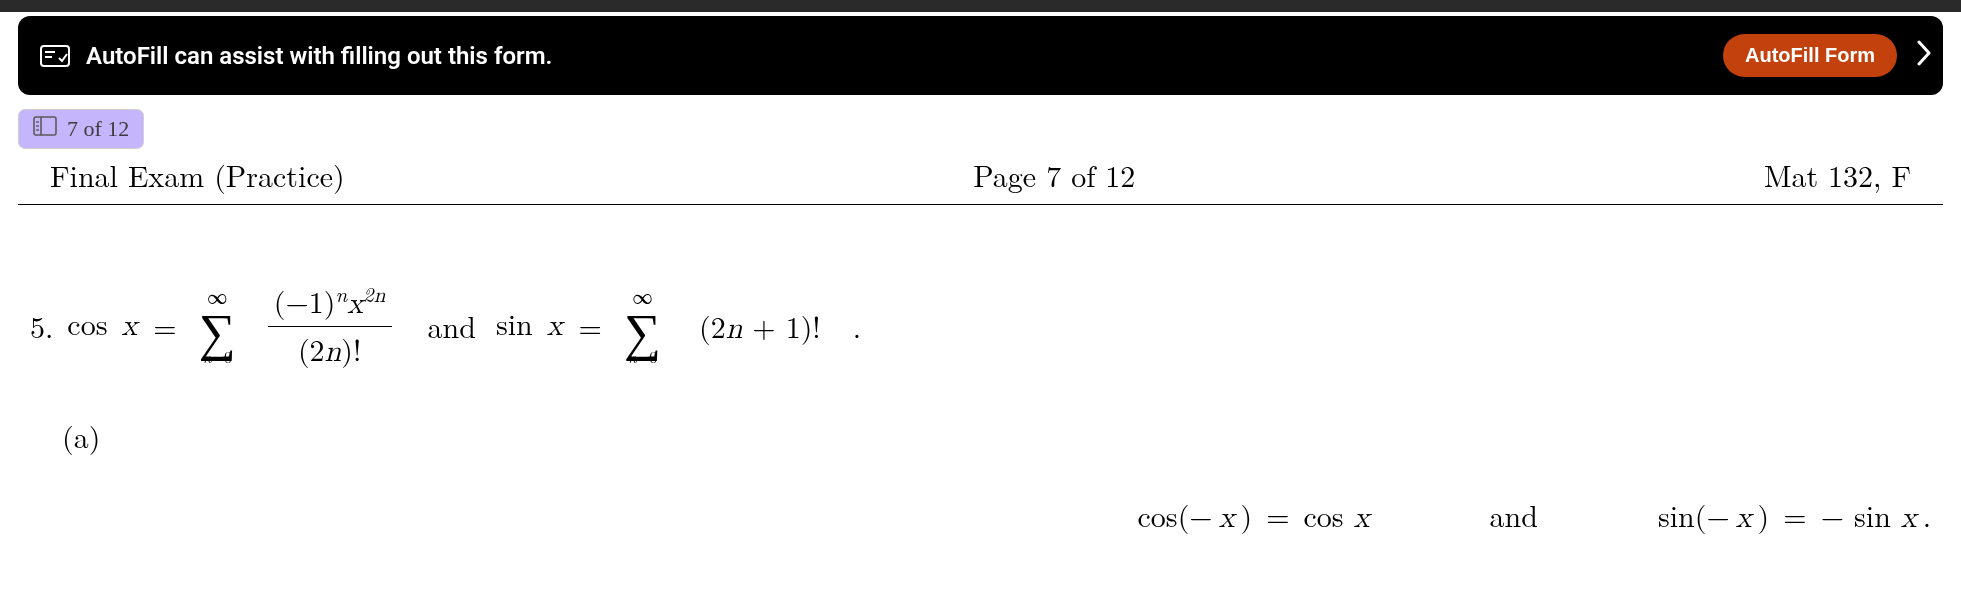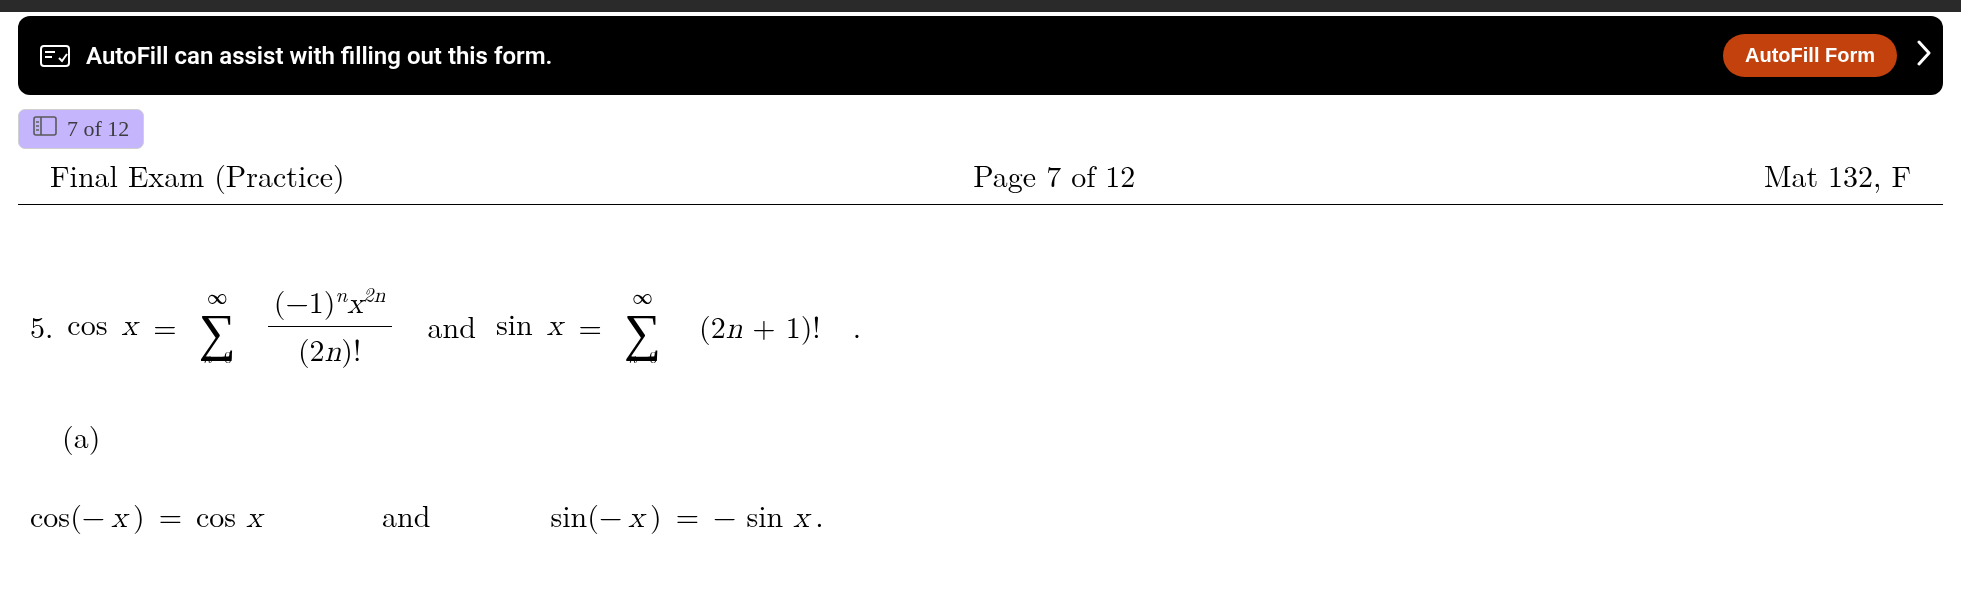--- a/index.html
+++ b/index.html
@@ -130,21 +130,21 @@
   .sup { font-size: 0.7em; vertical-align: super; font-style: italic; }
   .subpart {
     margin-top: 44px;
     padding-left: 32px;
     display: flex;
     gap: 12px;
   }
   .identity-row {
     margin-top: 36px;
     display: flex;
-    justify-content: flex-start;
+    justify-content: flex-end;
     gap: 120px;
     font-size: 30px;
   }
   .identity-row .math-group {
     display: flex;
     align-items: baseline;
     gap: 6px;
   }
 </style>
 </head>

